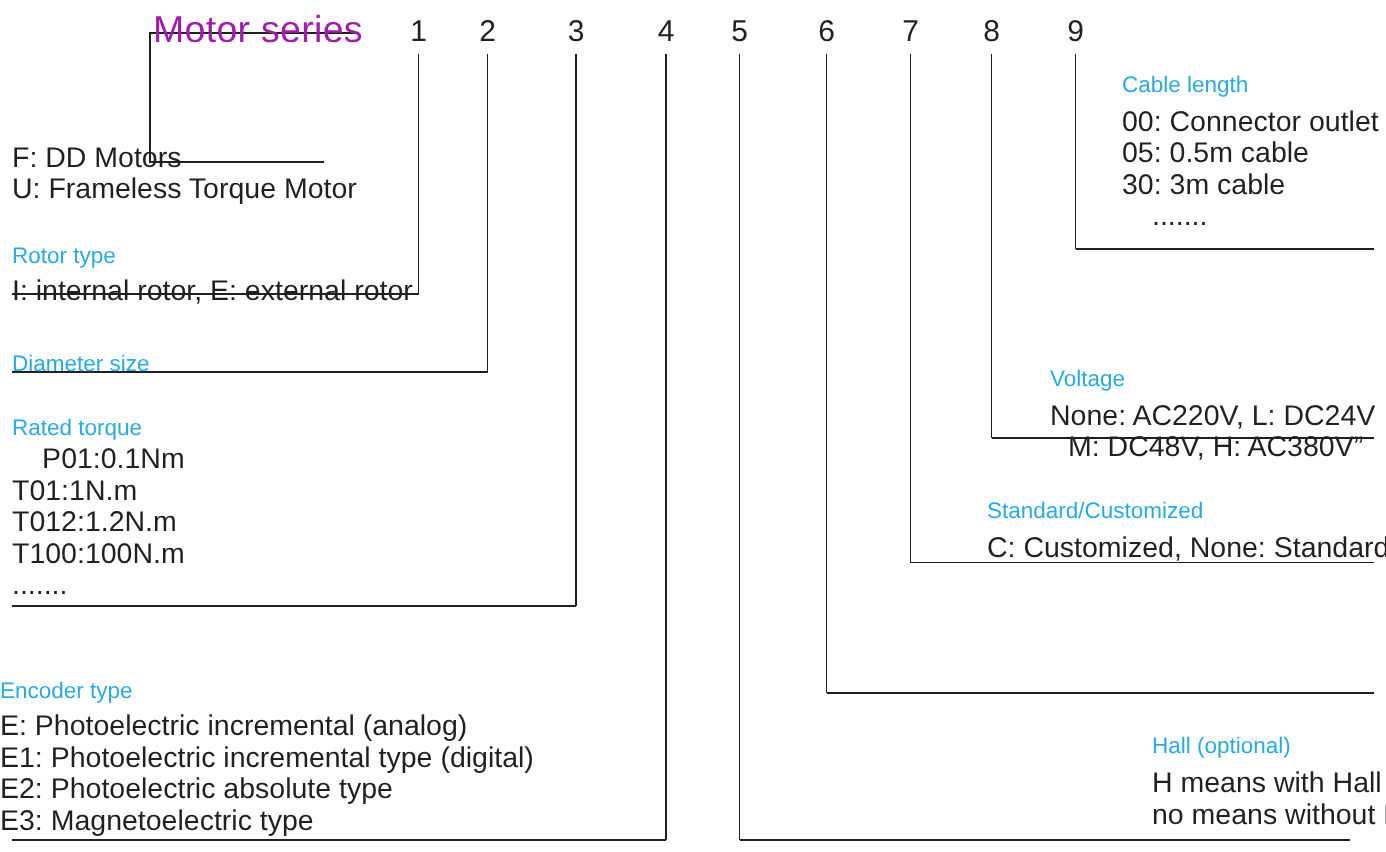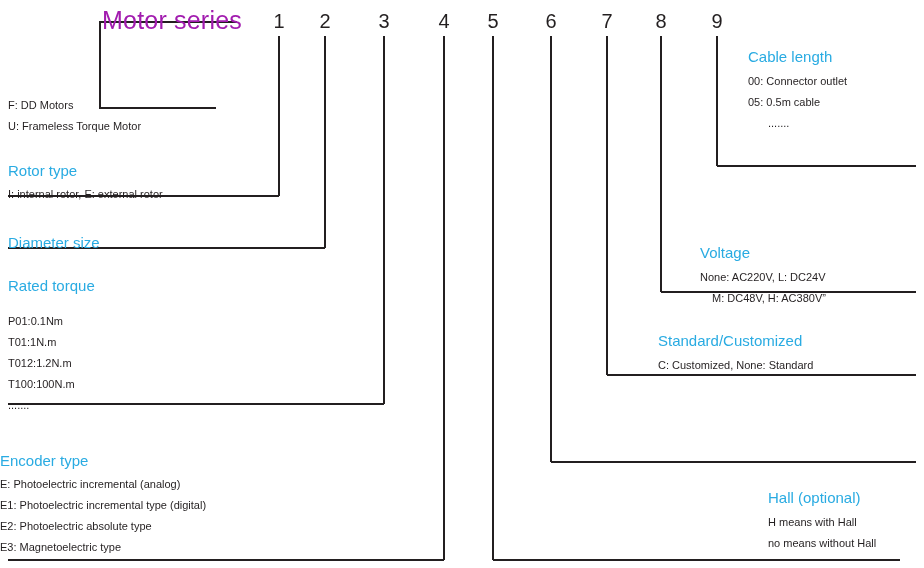--- a/index.html
+++ b/index.html
@@ -24,21 +24,21 @@
     font-size:20px;
     text-align:center;
     width:20px;
   }
   .head{
     color:#29ABE2;
     font-size:15px;
   }
   .txt{
     color:#231f20;
-    font-size:11px;
+    font-size:19px;
   }
   .blk{line-height:21px;}
 </style>
 </head>
 <body>
 
 <div class="canvas">
 
   <svg class="lines" viewBox="0 0 924 568">
     <g stroke="#231f20" stroke-width="1.1" fill="none" shape-rendering="crispEdges">
@@ -96,39 +96,40 @@
     <div class="head">Rotor type</div>
     <div class="txt" style="margin-top:3px;">I: internal rotor, E: external rotor</div>
   </div>
 
   <div class="abs blk" style="left:8px;top:232px;">
     <div class="head">Diameter size</div>
   </div>
 
   <div class="abs blk" style="left:8px;top:275px;">
     <div class="head">Rated torque</div>
-    <div class="txt" style="margin-top:15px;">P01:0.1Nm</div>
+    <div class="txt" style="margin-top:0;text-align:right;">P01:0.1Nm</div>
     <div class="txt">T01:1N.m</div>
     <div class="txt">T012:1.2N.m</div>
     <div class="txt">T100:100N.m</div>
     <div class="txt">.......</div>
   </div>
 
   <div class="abs blk" style="left:0;top:450px;">
     <div class="head">Encoder type</div>
     <div class="txt" style="margin-top:3px;">E: Photoelectric incremental (analog)</div>
     <div class="txt">E1: Photoelectric incremental type (digital)</div>
     <div class="txt">E2: Photoelectric absolute type</div>
     <div class="txt">E3: Magnetoelectric type</div>
   </div>
 
   <div class="abs blk" style="left:748px;top:46px;">
     <div class="head">Cable length</div>
     <div class="txt" style="margin-top:4px;">00: Connector outlet</div>
     <div class="txt">05: 0.5m cable</div>
+    <div class="txt">30: 3m cable</div>
     <div class="txt" style="margin-left:20px;">.......</div>
   </div>
 
   <div class="abs blk" style="left:700px;top:242px;">
     <div class="head">Voltage</div>
     <div class="txt" style="margin-top:4px;">None: AC220V, L: DC24V</div>
     <div class="txt" style="margin-left:12px;">M: DC48V, H: AC380V”</div>
   </div>
 
   <div class="abs blk" style="left:658px;top:330px;">

